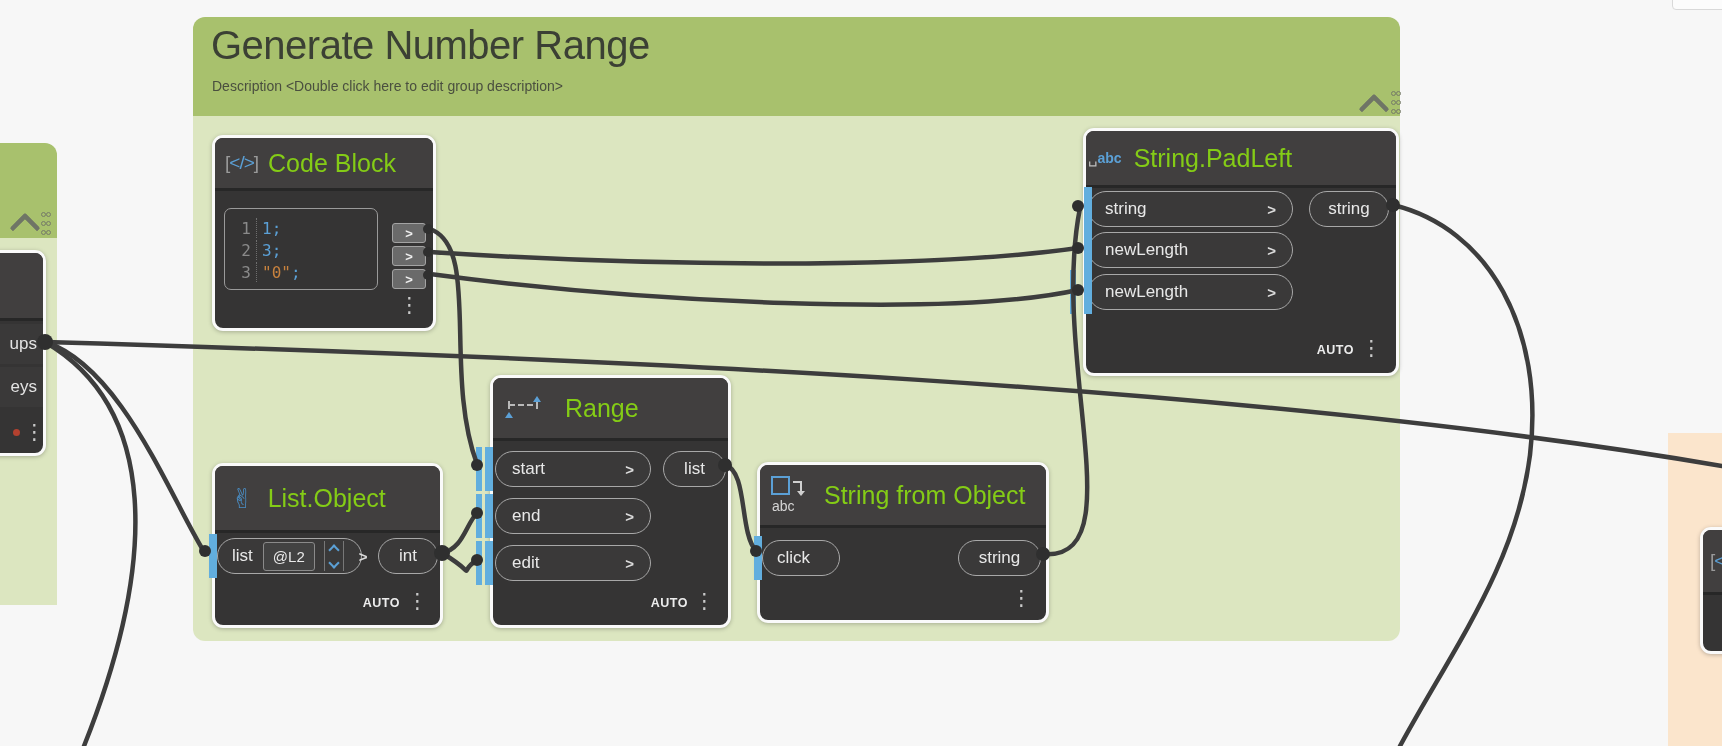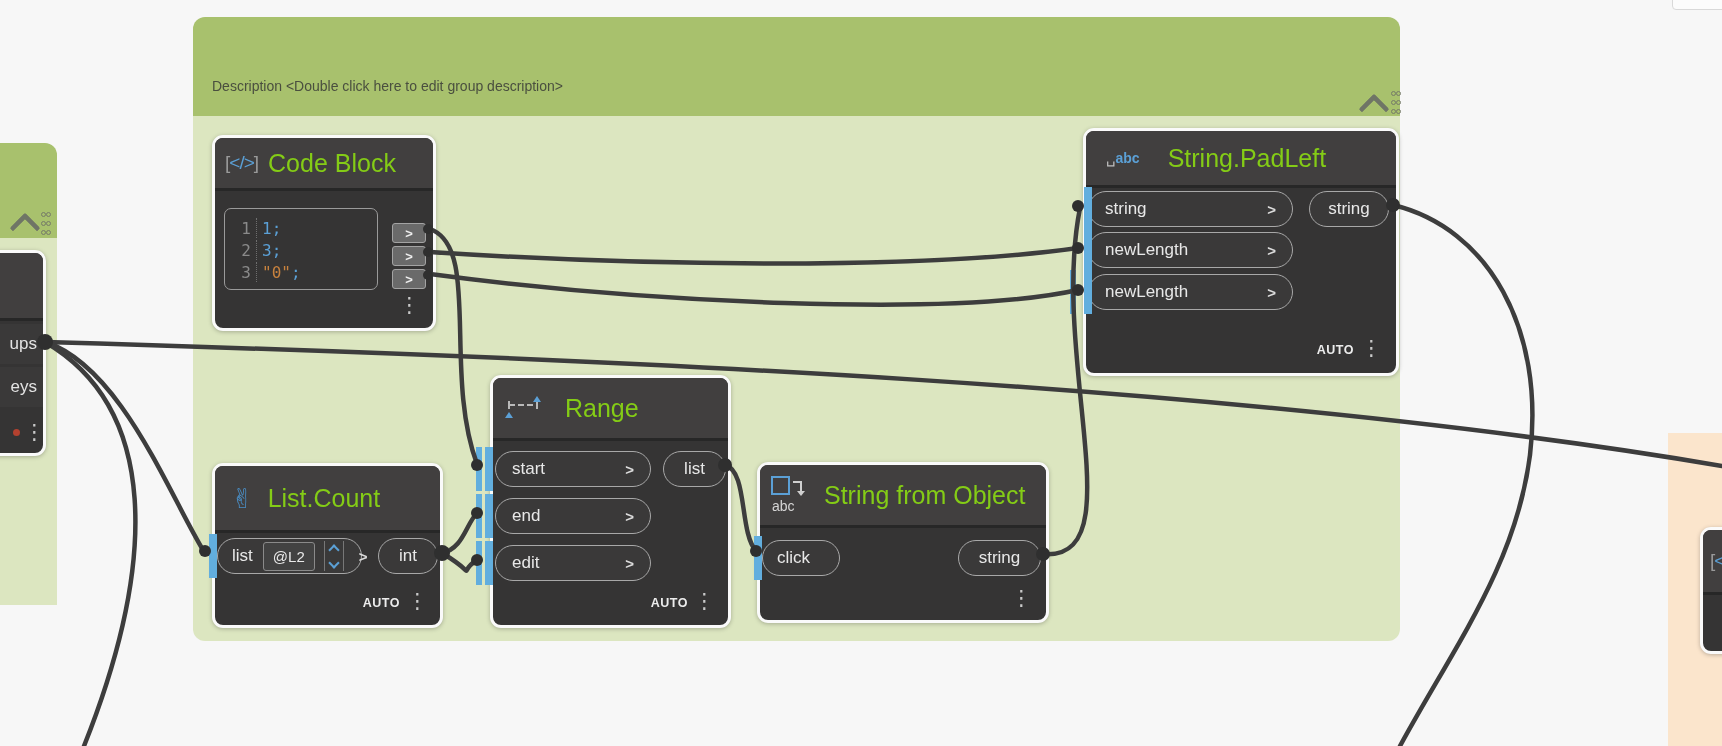--- a/index.html
+++ b/index.html
@@ -84,20 +84,21 @@
       <span>ups</span>
     </div>
     <div class="lrow" style="top:114px;">
       <span>eys</span>
     </div>
     <span style="position:absolute;left:24px;top:176px;width:7px;height:7px;border-radius:50%;background:#b3412f;"></span>
     <span class="kebab" style="left:35px;top:168px;">⋮</span>
   </div>
 
   <div class="ghead" style="left:193px;top:17px;width:1207px;height:99px;border-radius:12px 12px 0 0;">
+    <div class="gtitle" style="left:18px;top:6px;">Generate Number Range</div>
     <div class="gdesc" style="left:19px;top:61px;">Description &lt;Double click here to edit group description&gt;</div>
     <span class="chev" style="left:1170px;top:81px;"></span>
     <div class="dotgrid" style="left:1198px;top:74px;">
       <span></span>
         <span></span>
         <span></span>
         <span></span>
         <span></span>
         <span></span>
     </div>
@@ -129,21 +130,21 @@
         <span class="lend">;</span>
       </div>
     </div>
     <div class="outbtn" style="left:177px;top:85px;">&gt;</div>
     <div class="outbtn" style="left:177px;top:108px;">&gt;</div>
     <div class="outbtn" style="left:177px;top:131px;">&gt;</div>
     <span class="kebab" style="left:184px;top:156px;">⋮</span>
   </div>
 
   <div class="node" style="left:1083px;top:128px;width:310px;height:242px;">
-    <div class="nheader" style="height:54px;padding-left:20px;gap:16px;">
+    <div class="nheader" style="height:54px;padding-left:2px;">
       <span class="icn-pad">
         <span class="sp">␣</span><span class="abc">abc</span>
       </span>
       <span class="ntitle" style="margin-left:12px;">String.PadLeft</span>
     </div>
     <div class="stripe" style="left:-2px;top:56px;height:44px;"></div>
     <div class="pill" style="left:2px;top:60px;width:205px;padding:0 16px;">
       <span>string</span>
       <span class="pchev">&gt;</span>
     </div>
@@ -197,21 +198,21 @@
     <div class="pill opill" style="left:170px;top:73px;width:63px;">
       <span>list</span>
     </div>
     <div class="foot" style="right:40px;top:218px;">AUTO</div>
     <span class="kebab" style="right:13px;top:212px;">⋮</span>
   </div>
 
   <div class="node" style="left:212px;top:463px;width:225px;height:159px;">
     <div class="nheader" style="height:64px;padding-left:16px;">
       <span class="icn-hand">✌</span>
-      <span class="ntitle" style="margin-left:14px;">List.Count</span>
+      <span class="ntitle" style="margin-left:14px;">List.Object</span>
     </div>
     <div class="stripe" style="left:-6px;top:68px;height:44px;"></div>
     <div class="pill" style="left:2px;top:72px;width:145px;padding:0 4px 0 14px;">
       <span>list</span>
       <span class="lvlbox">@L2</span>
       <span class="caretbox">
         <span class="caret-up"></span>
         <span class="caret-dn"></span>
       </span>
       <span class="pchev" style="margin-left:7px;">&gt;</span>

